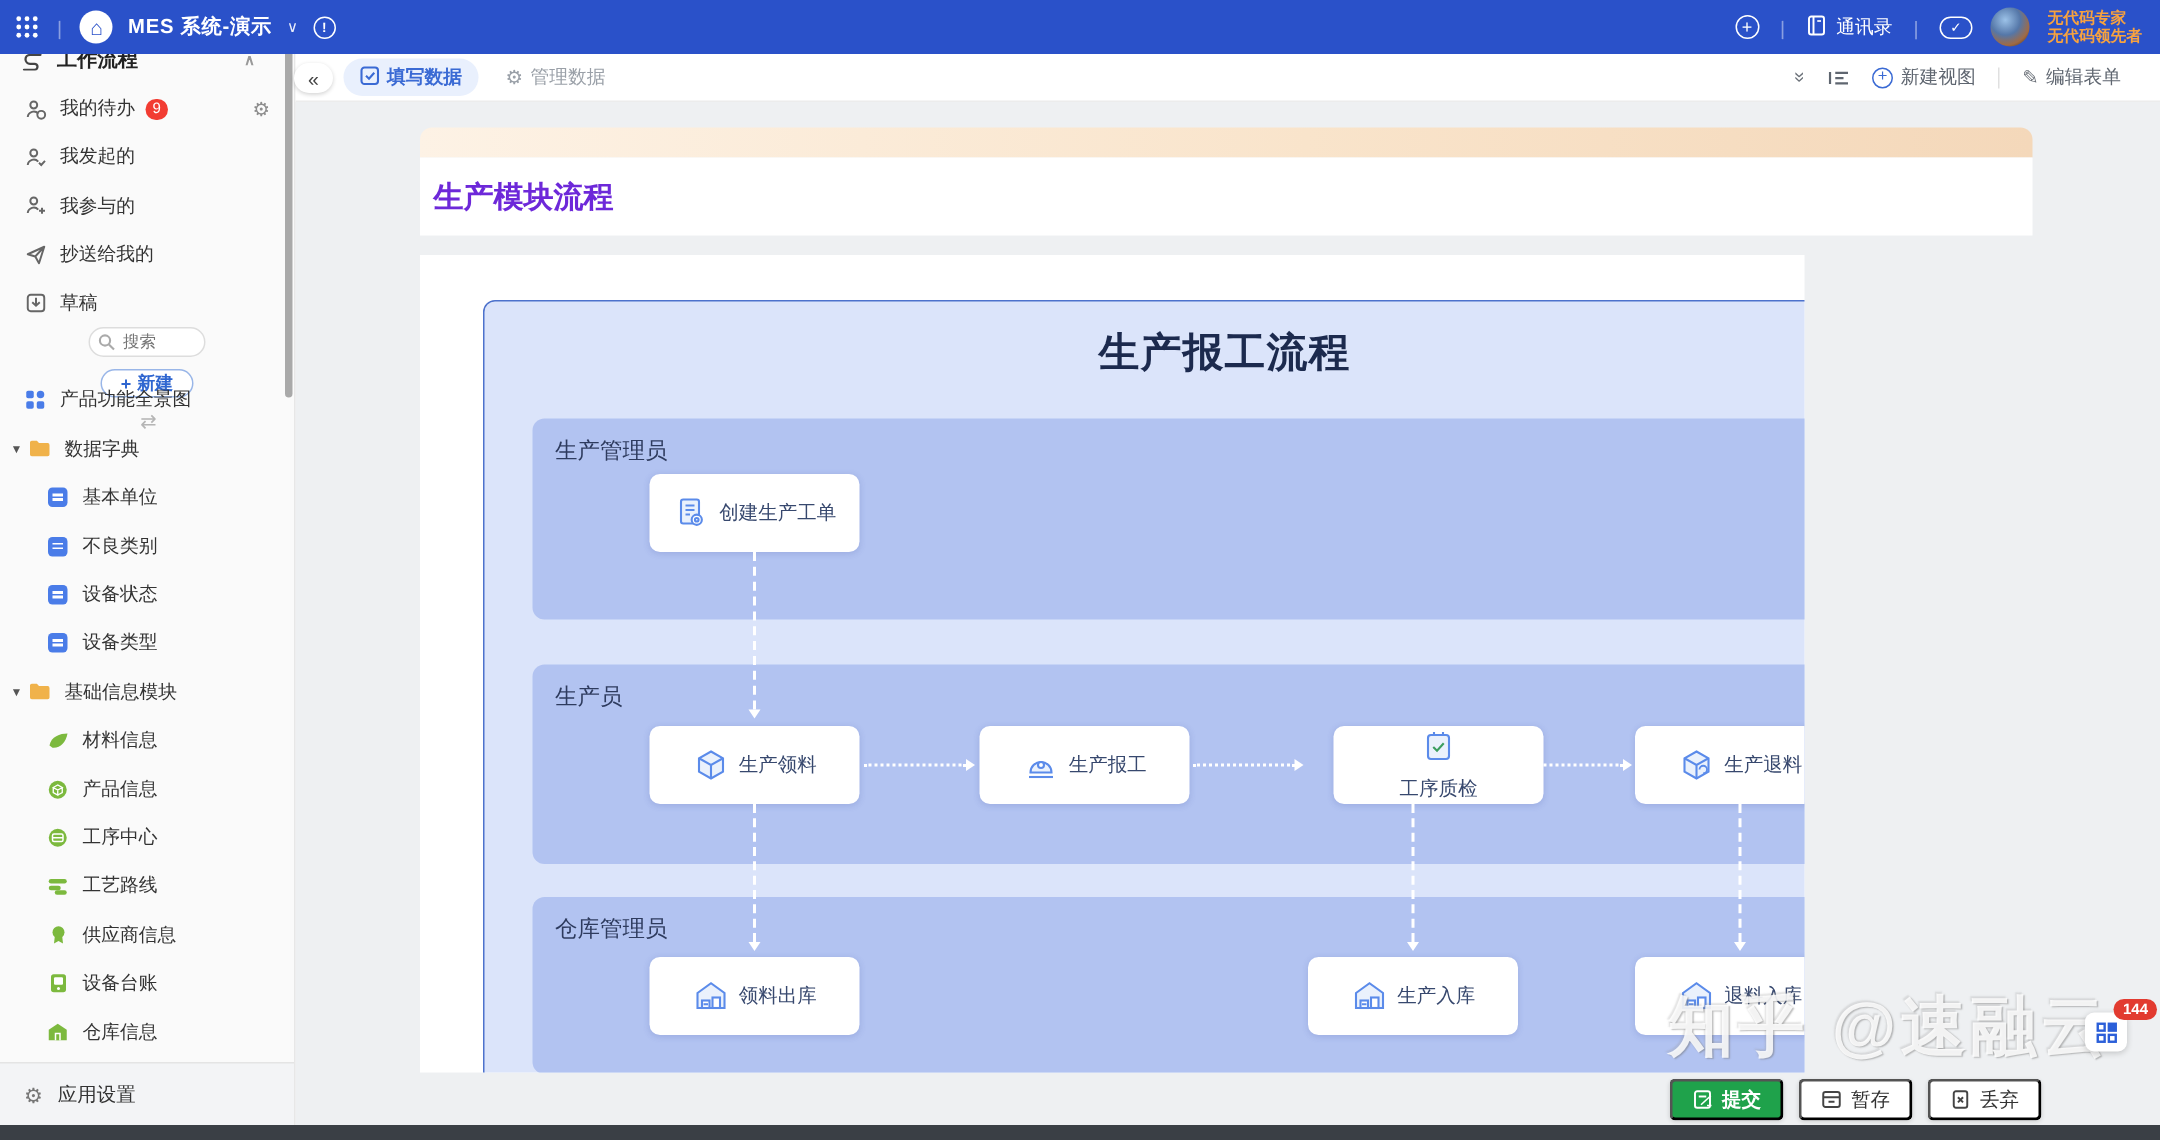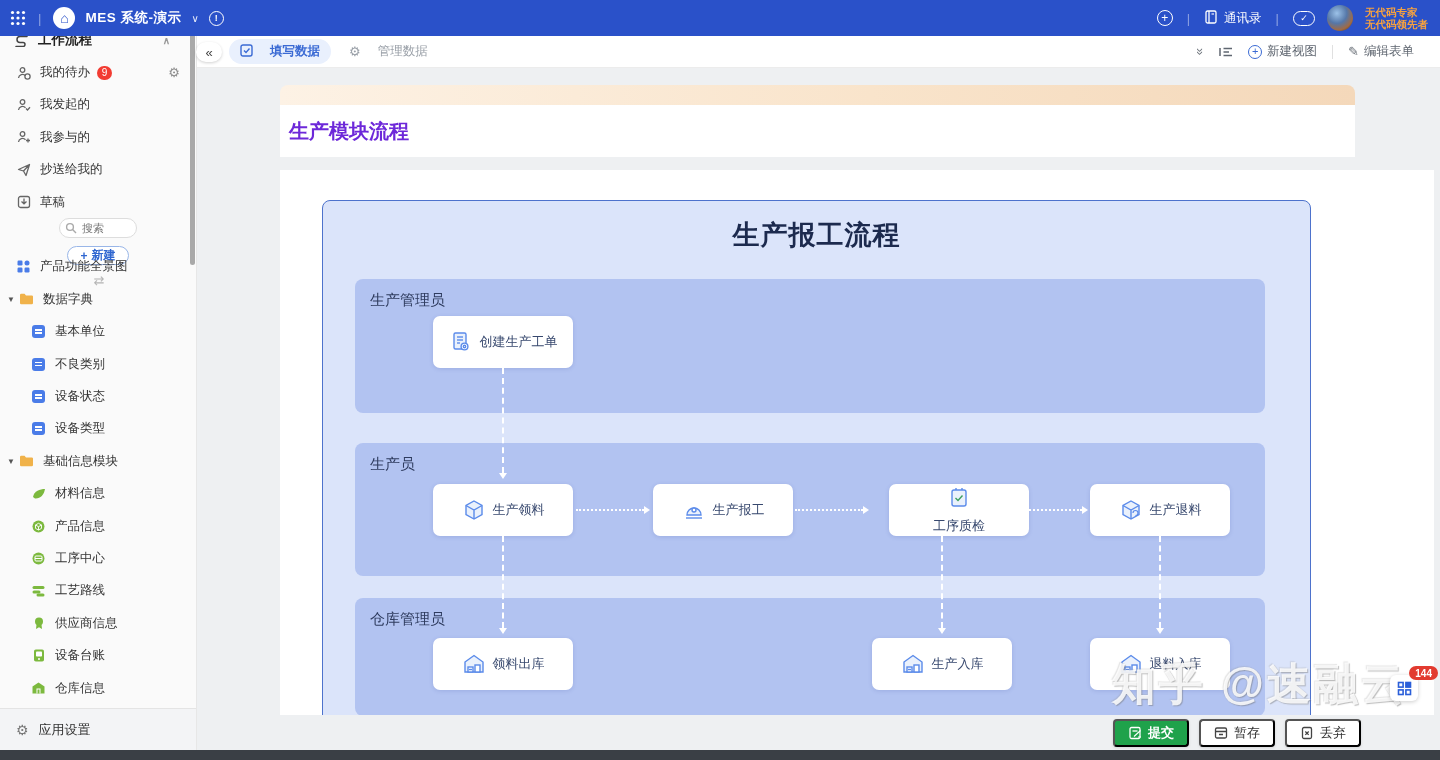--- a/index.html
+++ b/index.html
@@ -58,42 +58,42 @@
                font-size:13px; color:#333; gap:10px; }
   .sb-footer .g { color:#777; font-size:14px; }
   .sb-thumb { position:absolute; right:1px; top:6px; width:5px; height:235px; background:#a9a9a9; border-radius:3px; }
 
   
   .toolbar { position:absolute; top:36px; left:197px; right:0; height:32px; background:#fff;
              border-bottom:1px solid #ececec; display:flex; align-items:center; padding-left:32px; z-index:20; }
   .collapse-pill { position:absolute; left:196px; top:42px; width:26px; height:20px; background:#fff;
                    border-radius:10px; box-shadow:0 1px 3px rgba(0,0,0,.18); display:flex; align-items:center;
                    justify-content:center; font-size:13px; color:#444; z-index:30; cursor:pointer; }
-  .tab { display:flex; align-items:center; gap:17px; font-size:12.5px; margin-right:18px; cursor:pointer;justify-content:center; }
+  .tab { display:flex; align-items:center; gap:5px; font-size:12.5px; margin-right:18px; cursor:pointer;justify-content:center; }
   .tab.active { background:#e9f0fd; color:#3a6ad4; border-radius:14px; padding:4px 11px; font-weight:bold; }
   .tab.inactive { color:#9aa0a8; }
   .tab .gear { font-size:13px; }
   .tbr { margin-left:auto; display:flex; align-items:center; gap:15px; padding-right:26px;
          color:#5f6670; font-size:12.5px; }
   .tbr .ctl { display:flex; align-items:center; gap:5px; cursor:pointer; }
   .dbl-down { display:inline-block; transform:rotate(90deg); font-size:13px; color:#6a7078; }
   .vsep { width:1px; height:14px; background:#e0e0e0; }
   .plus-blue { width:14px; height:14px; border:1.3px solid #3a6ad4; color:#3a6ad4; border-radius:50%;
                font-size:11px; display:flex; align-items:center; justify-content:center; line-height:1; }
   .pencil { color:#6a7078; font-size:13px; }
 
   
   .content { position:absolute; top:68px; left:197px; right:0; bottom:10px; background:#eef0f2; overflow:hidden; }
   .title-card { position:absolute; left:83px; top:17px; width:1075px; }
   .peach { height:20px; border-radius:8px 8px 0 0;
            background:linear-gradient(90deg, #fdf2e5 0%, #f9e4cb 55%, #f4d8ba 100%); }
   .title-body { height:52px; background:#fff; display:flex; align-items:center; padding-left:9px; }
   .title-body h1 { font-size:20px; color:#6d28d9; font-weight:bold; }
 
-  .flow-card { position:absolute; left:83px; top:102px; width:1154px; height:545px; background:#fff; overflow:hidden; }
+  .flow-card { position:absolute; left:83px; top:102px; width:923px; height:545px; background:#fff; overflow:hidden; }
   .flow-box { position:absolute; left:42px; top:30px; width:989px; height:560px; background:#dbe4fa;
               border:1.5px solid #4d72cc; border-radius:8px; }
   .flow-title { text-align:center; margin-top:16px; font-size:27px; font-weight:bold; color:#1c2a4e; letter-spacing:1px; }
   .lane { position:absolute; left:32px; width:910px; background:#b2c3f1; border-radius:8px; }
   .lane-label { position:absolute; left:15px; top:12px; font-size:15px; color:#2e3b5e; font-weight:500; }
   .node { position:absolute; width:140px; height:52px; background:#fff; border-radius:7px;
           box-shadow:0 1px 4px rgba(60,80,160,.18); display:flex; align-items:center; justify-content:center;
           gap:7px; font-size:13px; color:#37486e; }
   .node svg { flex:none; }
   .vline { position:absolute; width:0; border-left:2px dashed #fff; }

